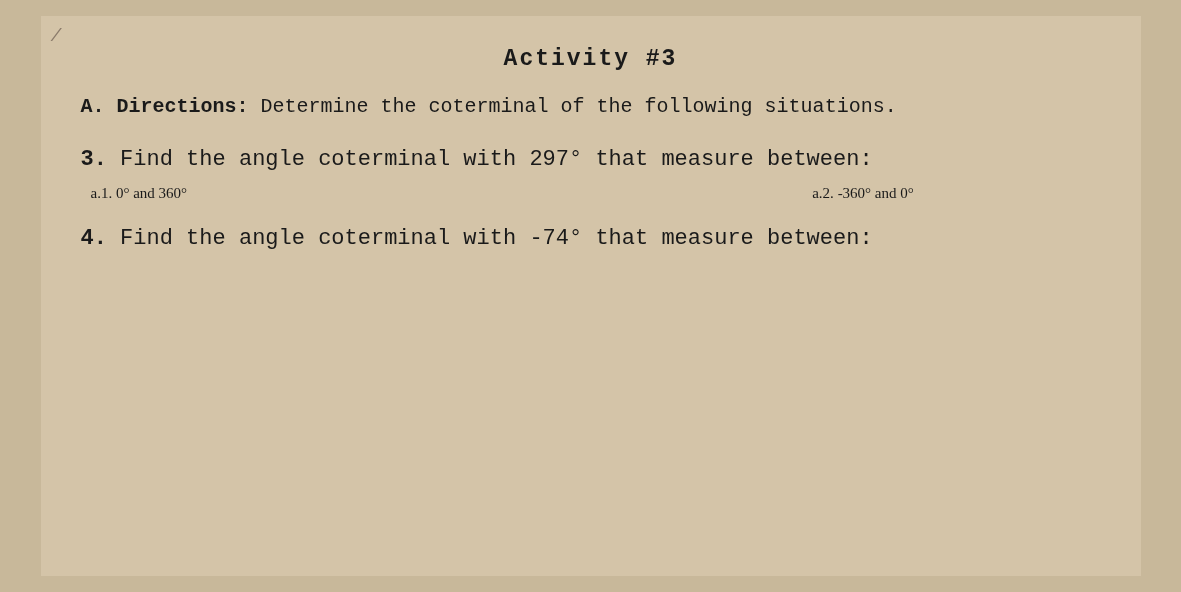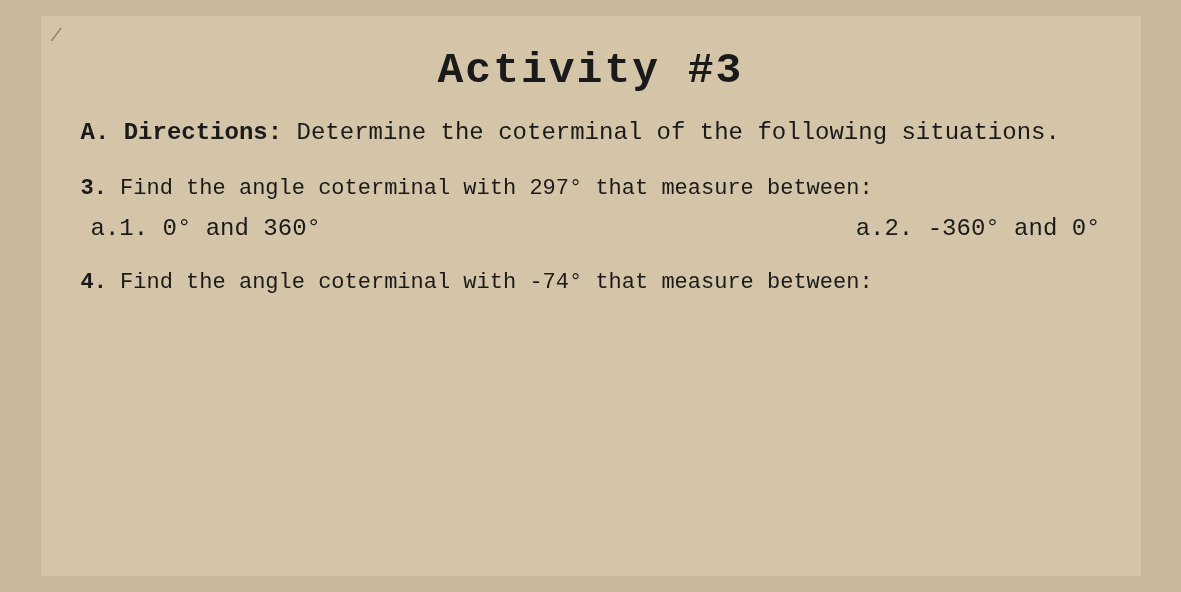--- a/index.html
+++ b/index.html
@@ -21,30 +21,30 @@
     .page {
       width: 1100px;
       height: 560px;
       background-color: #d4c4a8;
       padding: 30px 40px;
       position: relative;
     }
 
     .title {
       text-align: center;
-      font-size: 43px;
+      font-size: 23px;
       font-weight: bold;
       letter-spacing: 2px;
       margin-bottom: 20px;
       color: #1a1a1a;
       font-family: 'Courier New', Courier, monospace;
     }
 
     .directions {
-      font-size: 24px;
+      font-size: 20px;
       line-height: 1.5;
       margin-bottom: 20px;
       color: #1a1a1a;
       font-family: 'Courier New', Courier, monospace;
     }
 
     .directions .label {
       font-weight: bold;
     }
 
@@ -56,35 +56,35 @@
       font-family: 'Courier New', Courier, monospace;
     }
 
     .question-title {
       font-weight: bold;
     }
 
     .options-row {
       display: flex;
       justify-content: space-between;
-      font-size: 24px;
+      font-size: 15px;
       margin-top: 4px;
       margin-bottom: 8px;
       padding-left: 10px;
       color: #1a1a1a;
-      font-family: Liberation Mono, monospace;
+      font-family: Liberation Serif, serif;
     }
 
     .option-left {
       flex: 1;
     }
 
     .option-right {
       flex: 1;
-      text-align: right;
+      text-align: center;
       padding-left: 60px;
     }
 
     .corner-decoration {
       position: absolute;
       top: 10px;
       left: 10px;
       font-size: 18px;
       color: #8a7a6a;
       font-style: italic;

